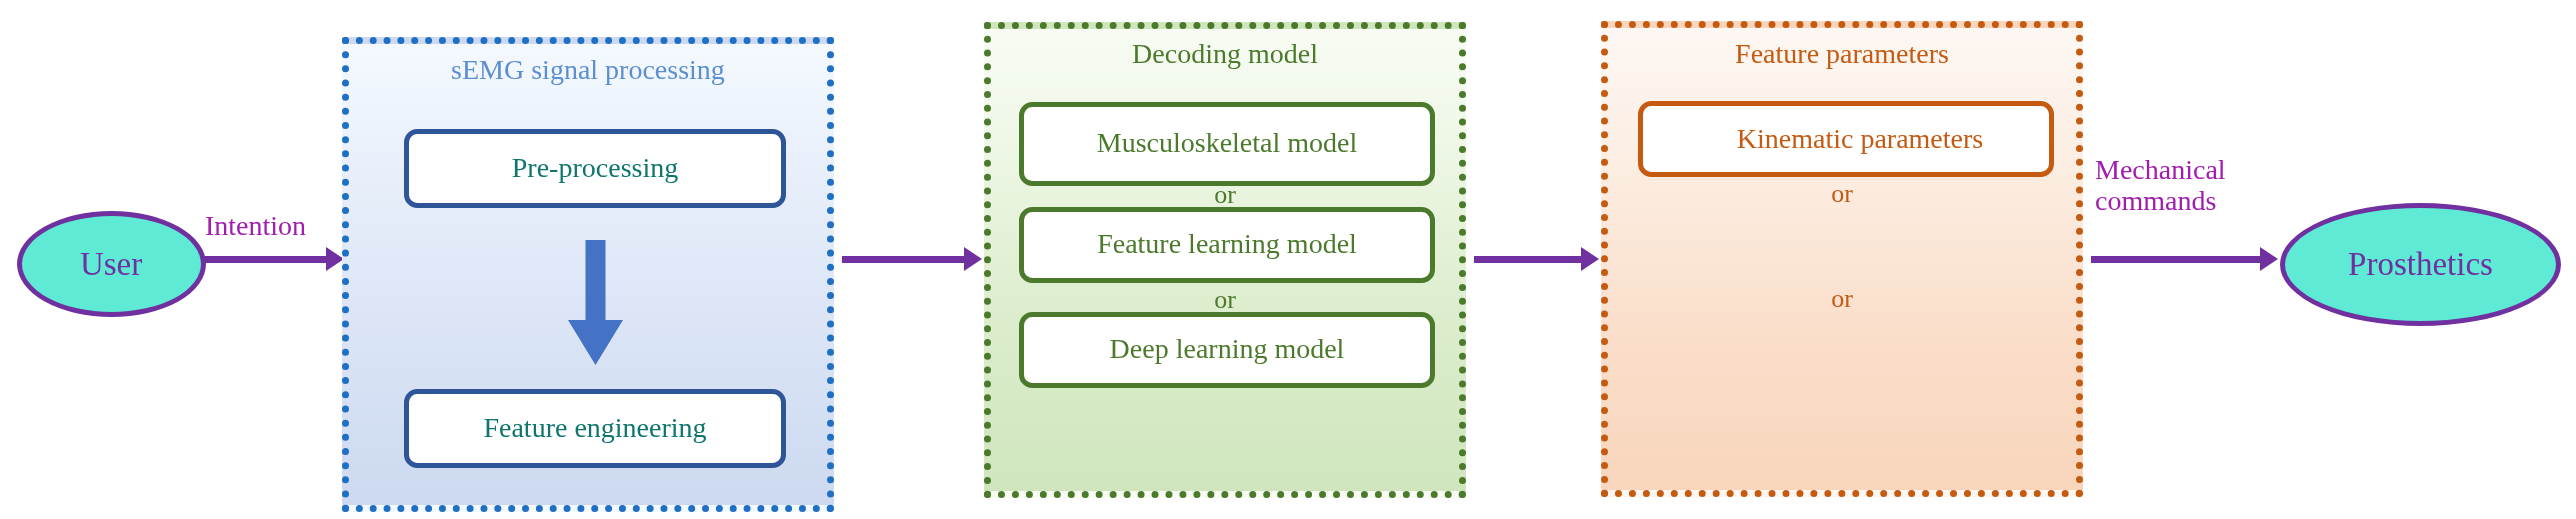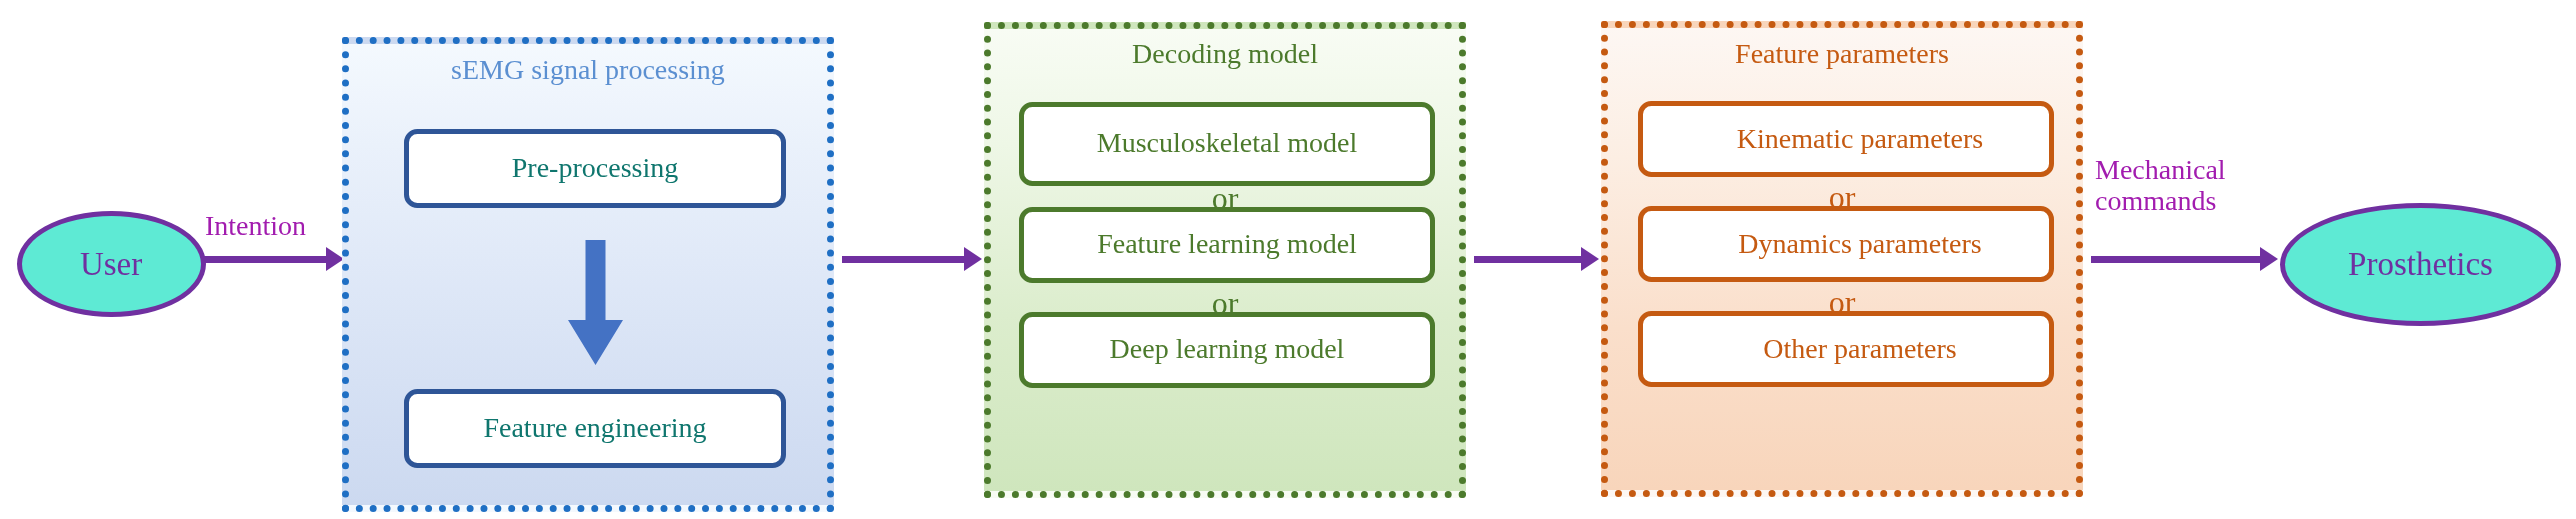--- a/index.html
+++ b/index.html
@@ -90,21 +90,21 @@
   #box-dl{left:28px;top:283px;width:416px;height:76px;}
 
   
   #box-kinematic{left:30px;top:73px;width:416px;height:76px;}
   #box-dynamics{left:30px;top:178px;width:416px;height:76px;}
   #box-other{left:30px;top:283px;width:416px;height:76px;}
 
   
   .or-label{
     position:absolute;left:0;right:0;text-align:center;
-    font-size:32px;line-height:1;
+    font-size:26px;line-height:1;
   }
   .or-label.green{color:#4C7A2C;}
   .or-label.orange{color:#C55A11;}
   .or-1{top:153px;}
   .or-2{top:258px;}
 
   
   .arrow{position:absolute;height:6.7px;background:#7030A0;}
   .arrow::after{
     content:"";position:absolute;right:-16.6px;top:-9.1px;
@@ -182,29 +182,23 @@
   <div class="panel" id="panel-mapping">
 
     <div class="panel-title">Feature parameters</div>
 
     <div class="obox orange" id="box-kinematic">
       <span>Kinematic parameters</span>
     </div>
 
     <div class="or-label orange or-1">or</div>
 
-    <div class="obox orange" id="box-dynamics">
-      <span>Dynamics parameters</span>
-    </div>
 
     <div class="or-label orange or-2">or</div>
 
-    <div class="obox orange" id="box-other">
-      <span>Other parameters</span>
-    </div>
   </div>
 
   <div class="edge-label" id="label-mechanical">
     <div>Mechanical</div>
     <div>commands</div>
   </div>
   <div class="arrow" id="arrow-map-pros"></div>
 
   <div class="ellipse" id="prosthetics-node">
     <span>Prosthetics</span>

